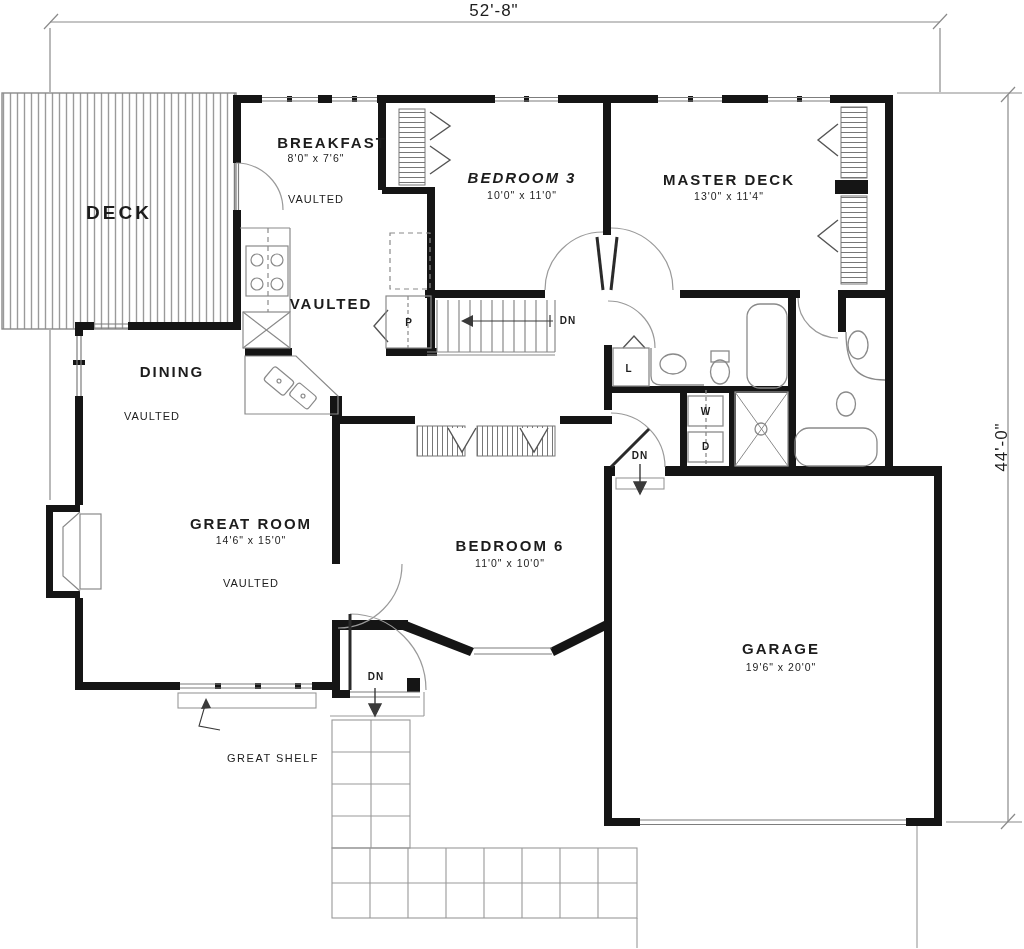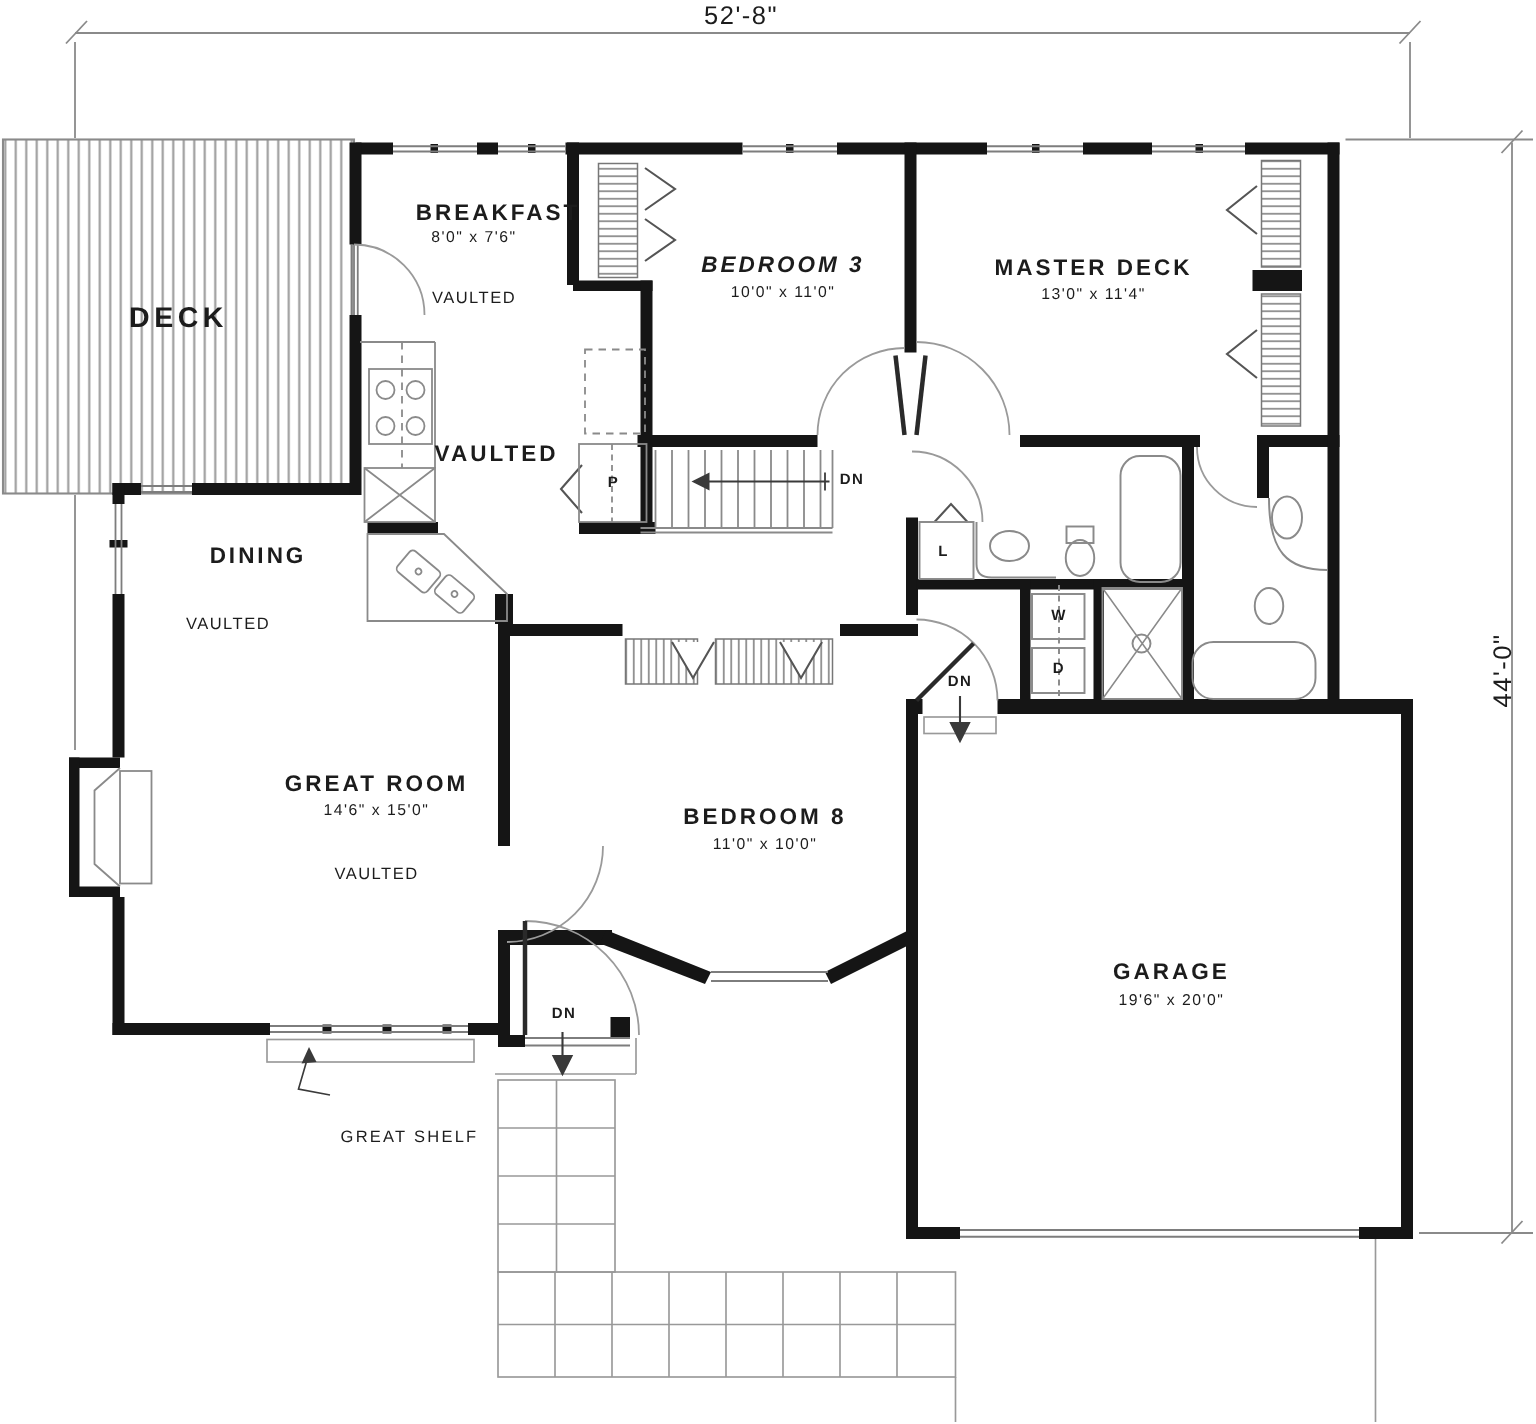--- a/index.html
+++ b/index.html
@@ -290,21 +290,21 @@
 
 <div class="lbl room" style="left:331px;top:303px;">VAULTED</div>
 
 <div class="lbl room" style="left:152px;top:371px;margin-left:20px;">DINING</div>
 <div class="lbl note" style="left:152px;top:388px;">VAULTED</div>
 
 <div class="lbl room" style="left:251px;top:523px;">GREAT ROOM</div>
 <div class="lbl size" style="left:251px;top:540px;">14'6" x 15'0"</div>
 <div class="lbl note" style="left:251px;top:555px;">VAULTED</div>
 
-<div class="lbl room" style="left:510px;top:545px;">BEDROOM 8</div>
+<div class="lbl room" style="left:510px;top:545px;">BEDROOM 6</div>
 <div class="lbl size" style="left:510px;top:563px;">11'0" x 10'0"</div>
 
 <div class="lbl room" style="left:781px;top:648px;">GARAGE</div>
 <div class="lbl size" style="left:781px;top:667px;">19'6" x 20'0"</div>
 
 <div class="lbl note" style="left:273px;top:730px;letter-spacing:1.5px;">GREAT SHELF</div>
 
 <div class="lbl tiny" style="left:568px;top:320px;">DN</div>
 <div class="lbl tiny" style="left:640px;top:455px;">DN</div>
 <div class="lbl tiny" style="left:376px;top:676px;">DN</div>

